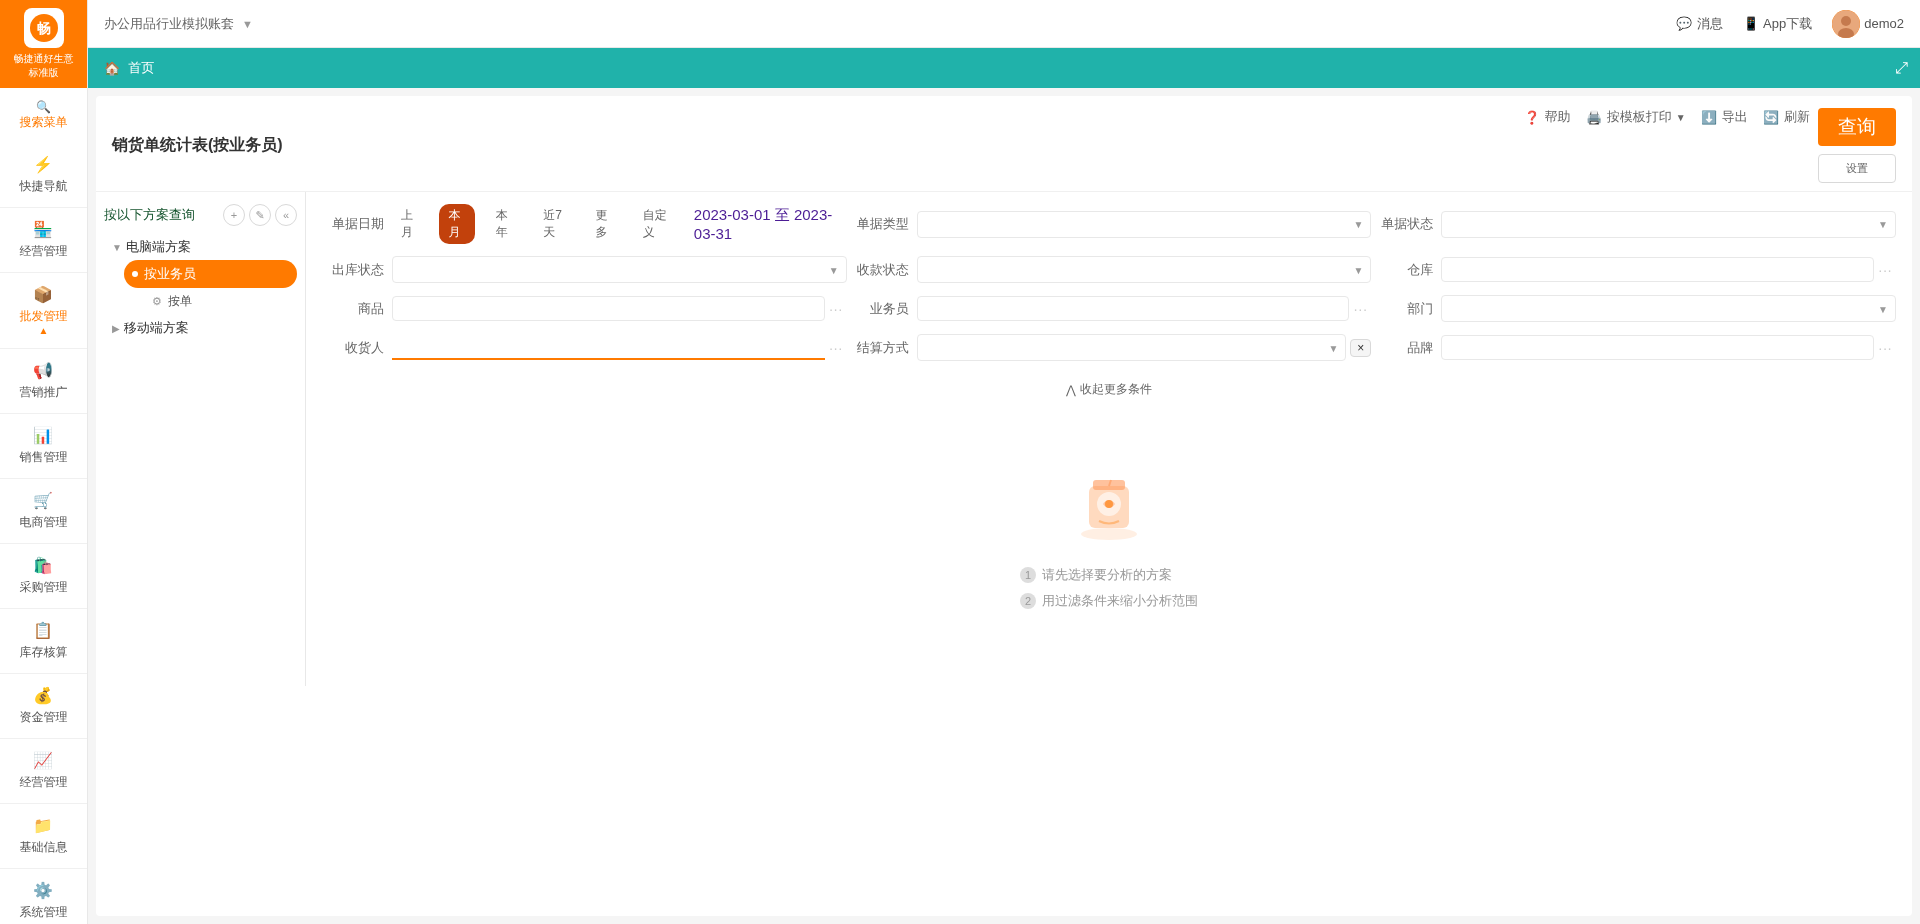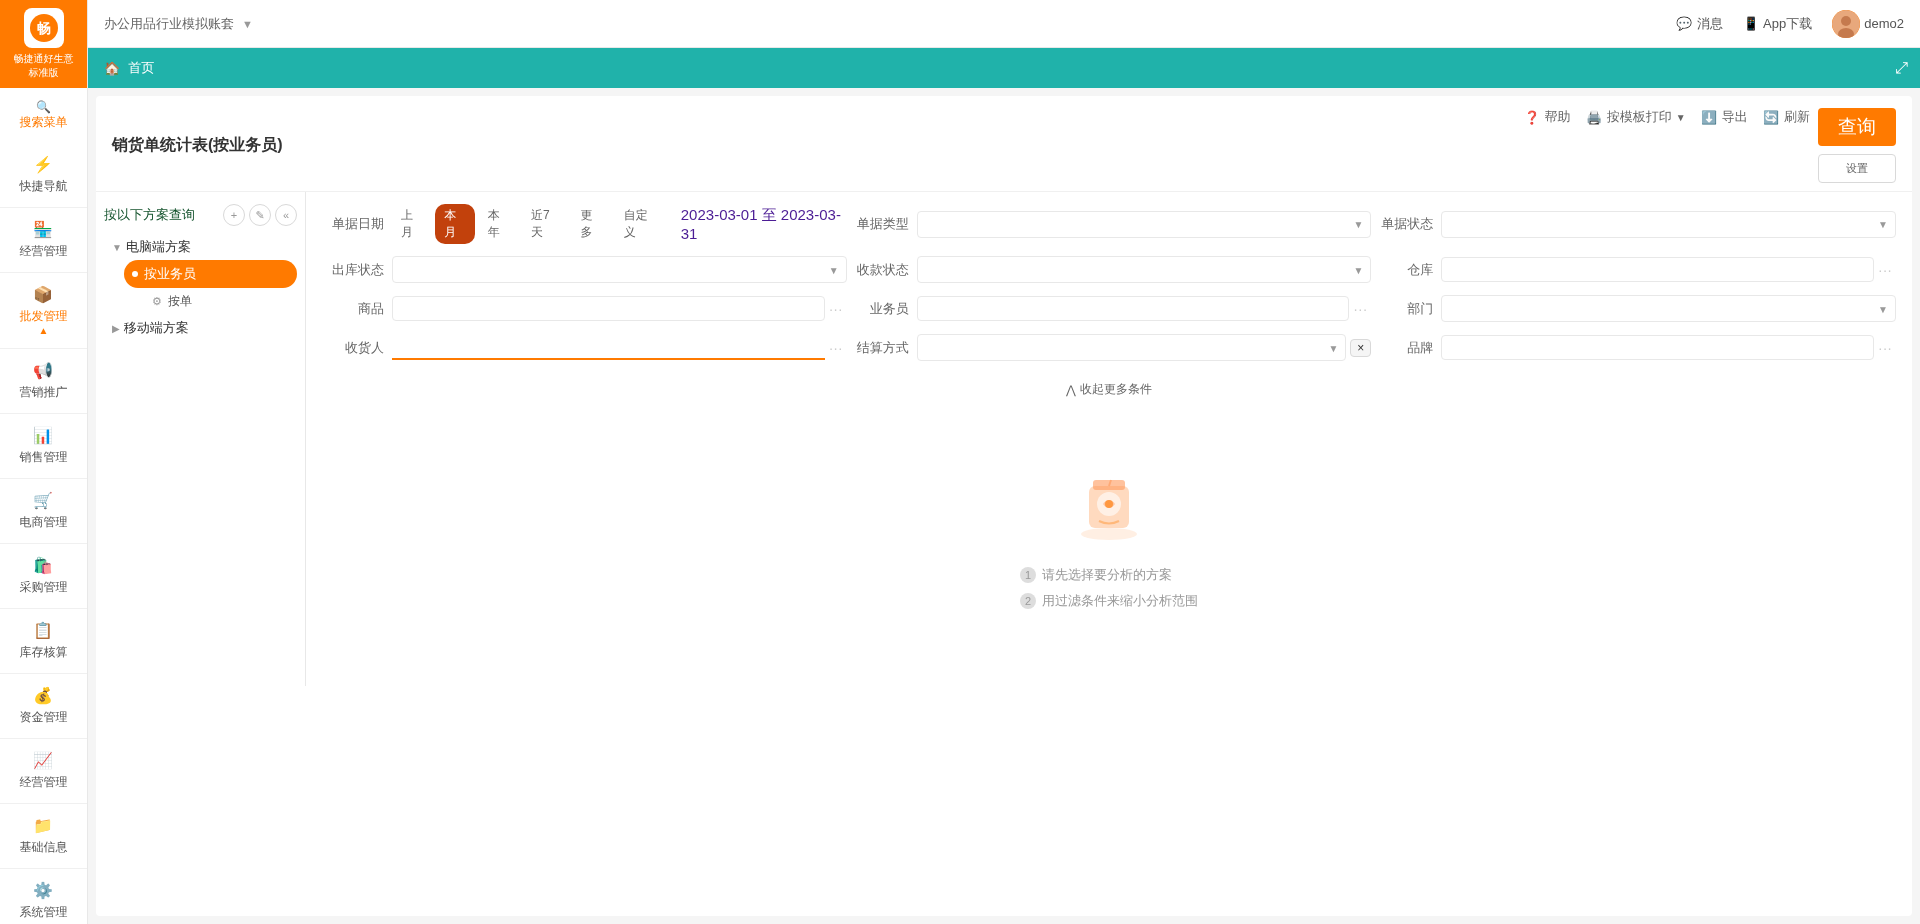--- a/index.html
+++ b/index.html
@@ -59,21 +59,21 @@
     .tree-child-item { padding: 5px 8px; cursor: pointer; display: flex; align-items: center; gap: 6px; border-radius: 14px; color: #333; font-size: 13px; }
     .tree-child-item.active { background: #ff7a00; color: #fff; border-radius: 14px; }
     .tree-child-item .bullet { width: 6px; height: 6px; border-radius: 50%; background: currentColor; }
     .tree-sub-item { padding: 5px 8px 5px 28px; cursor: pointer; display: flex; align-items: center; gap: 6px; border-radius: 4px; color: #555; font-size: 12px; }
 
     
     .right-panel { flex: 1; padding: 12px 16px; overflow: auto; }
     .filter-row { display: flex; align-items: center; margin-bottom: 12px; gap: 0; justify-content: center; }
     .filter-label { width: 70px; color: #666; font-size: 13px; flex-shrink: 0; text-align: right; padding-right: 8px; }
     .filter-control { flex: 1; display: flex; align-items: center; }
-    .date-tabs { display: flex; align-items: center; gap: 4px; margin-right: 8px; }
+    .date-tabs { display: flex; align-items: center; gap: 12px; margin-right: 8px; }
     .date-tab { padding: 2px 8px; border-radius: 10px; cursor: pointer; font-size: 12px; color: #666; border: 1px solid transparent; }
     .date-tab.active { background: #c2410c; color: #fff; border-radius: 10px; }
     .date-range { font-size: 15px; color: #4c1d95; margin-left: 4px; }
     .filter-input { flex: 1; border: none; border-bottom: 1px solid #e8e8e8; padding: 4px 8px; font-size: 13px; outline: none; background: transparent; min-width: 0; }
     .select-wrapper { flex: 1; position: relative; }
     .select-wrapper select { width: 100%; border: 1px solid #e8e8e8; border-radius: 4px; padding: 5px 28px 5px 8px; font-size: 13px; outline: none; background: #fff; appearance: none; cursor: pointer; color: #333; }
     .select-arrow { position: absolute; right: 8px; top: 50%; transform: translateY(-50%); color: #999; pointer-events: none; font-size: 10px; }
     .dots-btn { color: #ccc; cursor: pointer; padding: 0 4px; font-size: 14px; }
 
     .collapse-bar { display: flex; align-items: center; justify-content: center; padding: 8px 0; cursor: pointer; color: #666; font-size: 12px; gap: 4px; }

